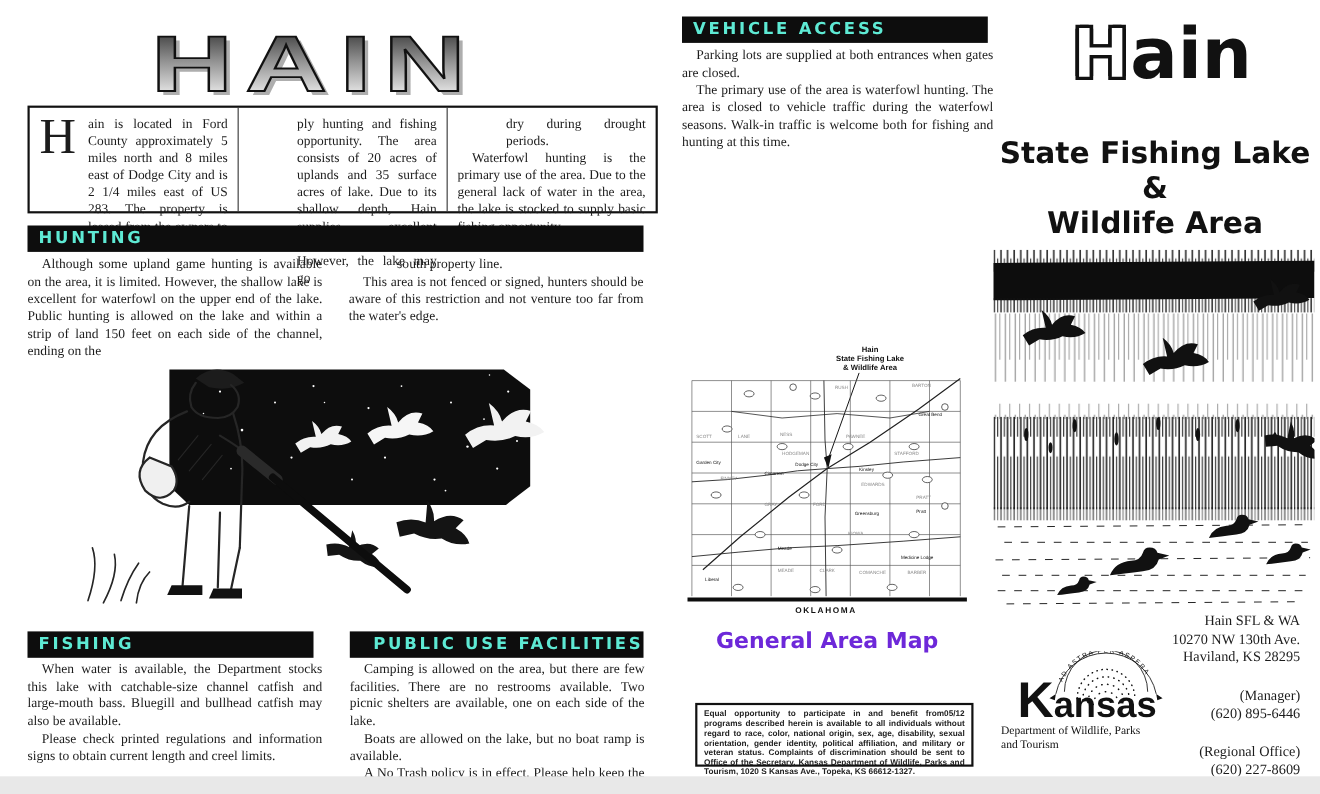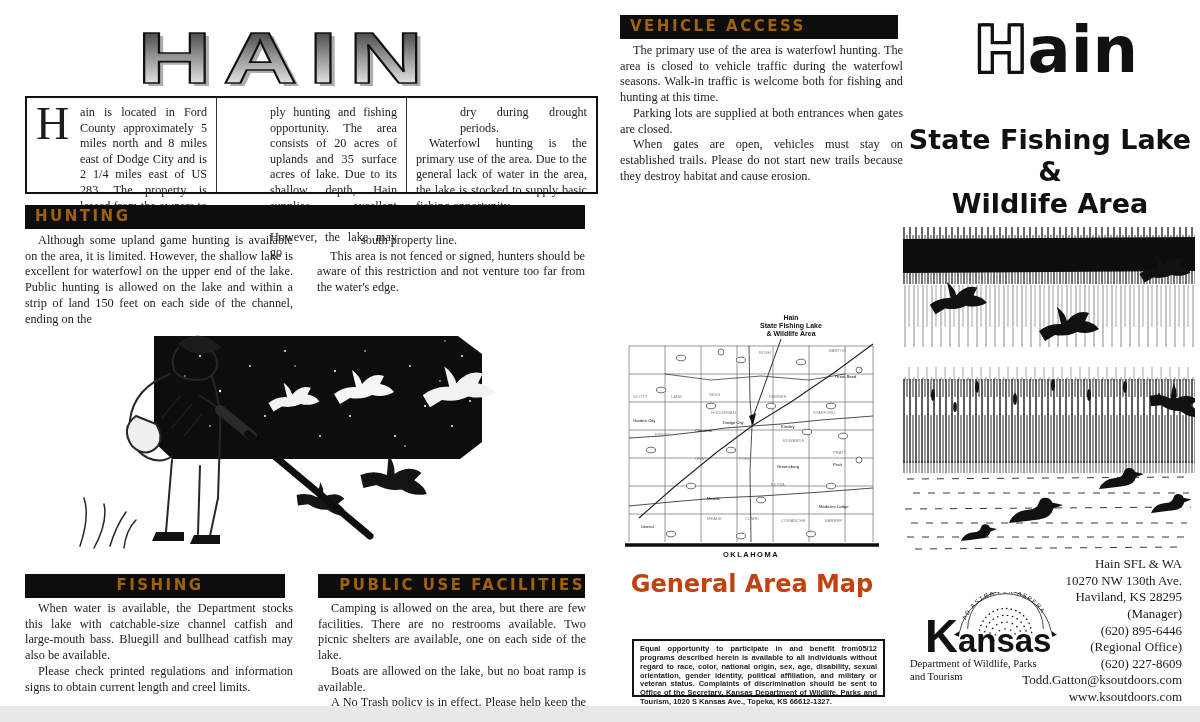--- a/index.html
+++ b/index.html
@@ -4,42 +4,42 @@
 <style>
   * { margin:0; padding:0; box-sizing:border-box; }
   html,body { background:#e8e8e8; }
   .page {
     position:relative; width:1200px; height:706px; background:#ffffff;
     font-family:"Liberation Serif", serif; color:#1c1c1c; overflow:hidden;
     margin:0 auto;
   }
   
   .bar {
-    position:absolute; background:#0d0d0d; color:#a16207;
+    position:absolute; background:#0d0d0d; color:#5eead4;
     font-family:"DejaVu Sans", sans-serif; font-weight:700;
     font-size:15px; letter-spacing:2.5px; padding:2px 0 4px 10px;
   }
   
   .bp { margin:0; text-align:justify; font-size:12.3px; line-height:1.28; text-indent:13px; }
   .cols { position:absolute; display:flex; }
   .cols .c { flex:1; }
   
   .intro {
     position:absolute; left:25px; top:96px; width:573px; height:98px;
     border:2px solid #111; display:flex; background:#fff;
   }
   .intro .icol { flex:1; padding:7px 9px 5px; font-size:12.2px; line-height:1.3; text-align:justify; }
   .intro .icol + .icol { border-left:1px solid #333; }
   .intro .icol .bp { font-size:12.2px; }
   .dc { float:left; font-size:46px; line-height:36px; padding:1px 5px 0 0; font-weight:400; }
   .noindent { text-indent:0;margin-left:44px; }
   
   .map-caption {
     position:absolute; left:621px; top:570px; width:262px; text-align:center;
-    font-family:"DejaVu Sans", sans-serif; font-weight:600; font-size:24px; color:#c2410c;
+    font-family:"DejaVu Sans", sans-serif; font-weight:600; font-size:20px; color:#6d28d9;
   }
   .rp-title {
     position:absolute; left:920px; top:18px; width:272px; text-align:center;
     font-family:"DejaVu Sans", sans-serif; font-weight:700; font-size:64px; line-height:1; color:#111;
   }
   .outline-h {
     color:#fff;
     -webkit-text-stroke:2.5px #111;
     text-shadow:-2px -2px 0 #111, 2px -2px 0 #111, -2px 2px 0 #111, 2px 2px 0 #111;
   }
@@ -53,21 +53,21 @@
     border:2px solid #111; padding:4px 6px;
     font-family:"Liberation Sans", sans-serif; font-weight:700;
     font-size:7.5px; line-height:1.18; text-align:justify; color:#222;
   }
   .eo .date { float:right; }
   
   .contact {
     position:absolute; left:950px; top:556px; width:232px; text-align:right;
     font-size:13px; line-height:1.28; color:#1c1c1c;
   }
-  .contact .grp { margin-top:0; }
+  .contact .grp { margin-top:18px; }
   
   .kdwpt { position:absolute; left:910px; top:592px; width:158px; }
   .kdwpt .dept {
     font-size:10.5px; line-height:1.2; color:#111; margin-top:-4px;
     font-family:"Liberation Serif", serif;
   }
   
   .abs { position:absolute; }
   svg text { font-family:"Liberation Sans", sans-serif; }
 </style>
@@ -174,38 +174,37 @@
       <path d="M30,250 q10,-30 4,-48 M44,252 q14,-26 10,-44 M60,250 q6,-20 16,-34 M74,252 q2,-18 12,-28" stroke-width="1.5"></path>
       <path d="M106,236 h28 v9 h-32 z" fill="#111" stroke="none"></path>
       <path d="M144,239 h26 v9 h-30 z" fill="#111" stroke="none"></path>
     </g>
     <g>
       <line x1="170" y1="114" x2="202" y2="140" stroke="#2a2a2a" stroke-width="10" stroke-linecap="round"></line>
       <line x1="198" y1="138" x2="320" y2="240" stroke="#0d0d0d" stroke-width="7" stroke-linecap="round"></line>
     </g>
   </svg>
 
-  <div class="bar" style="left:25px; top:574px; width:260px;text-align:center;">FISHING</div>
+  <div class="bar" style="left:25px; top:574px; width:260px;">FISHING</div>
   <div class="abs" style="left:25px; top:601px; width:268px;">
     <p class="bp">When water is available, the Department stocks this lake with catchable-size channel catfish and large-mouth bass. Bluegill and bullhead catfish may also be available.</p>
     <p class="bp">Please check printed regulations and information signs to obtain current length and creel limits.</p>
   </div>
 
   <div class="bar" style="left:318px; top:574px; width:267px;text-align:right;">PUBLIC USE FACILITIES</div>
   <div class="abs" style="left:318px; top:601px; width:268px;">
     <p class="bp">Camping is allowed on the area, but there are few facilities. There are no restrooms available. Two picnic shelters are available, one on each side of the lake.</p>
     <p class="bp">Boats are allowed on the lake, but no boat ramp is available.</p>
     <p class="bp">A No Trash policy is in effect. Please help keep the area clean; take your trash home with you.</p>
   </div>
 
   <div class="bar" style="left:620px; top:15px; width:278px;">VEHICLE ACCESS</div>
   <div class="abs" style="left:620px; top:43px; width:283px;">
+    <p class="bp">Parking lots are supplied at both entrances when gates are closed.</p>
     <p class="bp">The primary use of the area is waterfowl hunting. The area is closed to vehicle traffic during the waterfowl seasons. Walk-in traffic is welcome both for fishing and hunting at this time.</p>
-    <p class="bp">Parking lots are supplied at both entrances when gates are closed.</p>
-    <p class="bp">When gates are open, vehicles must stay on established trails. Please do not start new trails because they destroy habitat and cause erosion.</p>
   </div>
 
   <svg class="abs" style="left:621px; top:310px;" width="262" height="258" viewBox="0 0 262 258">
 
     <g font-family="Liberation Sans, sans-serif" font-weight="700" font-size="7" text-anchor="middle" fill="#111">
       <text x="170" y="10">Hain</text>
       <text x="170" y="18">State Fishing Lake</text>
       <text x="170" y="26">&amp; Wildlife Area</text>
     </g>
     <line x1="160" y1="29" x2="131" y2="110" stroke="#111" stroke-width="0.9"></line>

